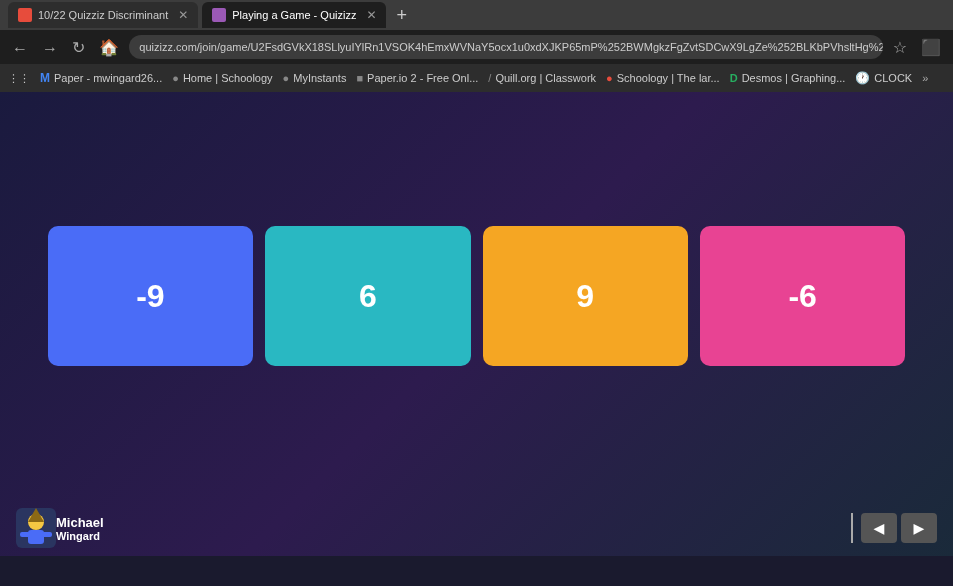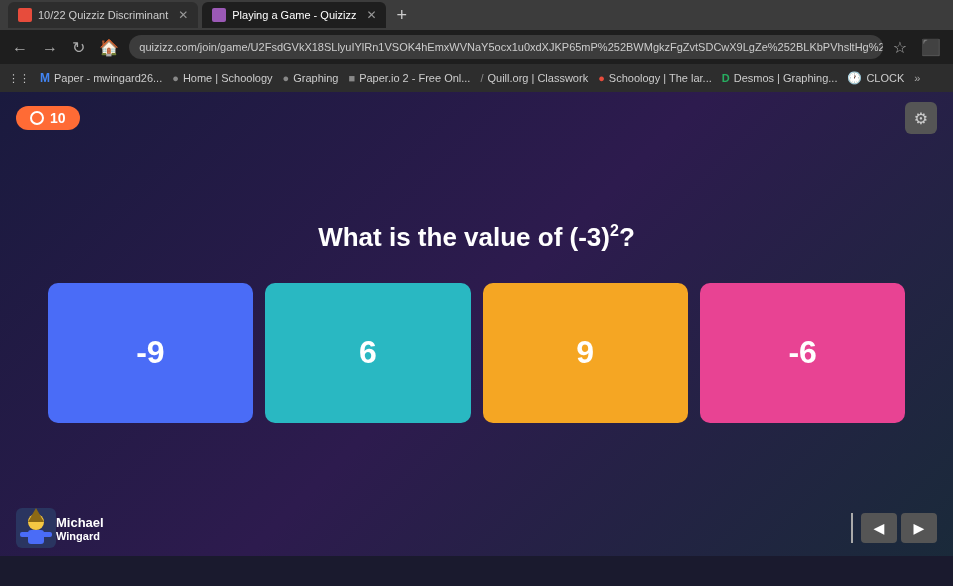--- a/index.html
+++ b/index.html
@@ -299,21 +299,21 @@
     <div class="bookmark-item">
       <span style="color:#4285f4; font-weight:bold; font-size:12px;">M</span>
       <span>Paper - mwingard26...</span>
     </div>
     <div class="bookmark-item">
       <span style="color:#888;">●</span>
       <span>Home | Schoology</span>
     </div>
     <div class="bookmark-item">
       <span style="color:#888;">●</span>
-      <span>Graphing</span>
+      <span>MyInstants</span>
     </div>
     <div class="bookmark-item">
       <span style="color:#888;">■</span>
       <span>Paper.io 2 - Free Onl...</span>
     </div>
     <div class="bookmark-item">
       <span style="color:#888;">/</span>
       <span>Quill.org | Classwork</span>
     </div>
     <div class="bookmark-item">
@@ -327,34 +327,22 @@
     <div class="bookmark-item">
       <span class="clock-icon-bm">🕐</span>
       <span>CLOCK</span>
     </div>
     <span style="color:#aaa; font-size:11px; cursor:pointer;">»</span>
   </div>
 </div>
 
 <div class="quiz-container">
 
-  <div class="top-bar">
-    <div class="timer-badge">
-      <span style="width:14px;height:14px;border:2px solid white;border-radius:50%;display:inline-block;"></span>
-      <span>10</span>
-    </div>
-    <div class="settings-btn">
-      <span>⚙</span>
-    </div>
-  </div>
 
   <div class="question-area">
-    <div class="question-text">
-      <span>What is the value of (-3)<sup>2</sup>?</span>
-    </div>
 
     <div class="answers-grid">
       <div class="answer-card blue">
         <span>-9</span>
       </div>
       <div class="answer-card teal">
         <span>6</span>
       </div>
       <div class="answer-card orange">
         <span>9</span>

